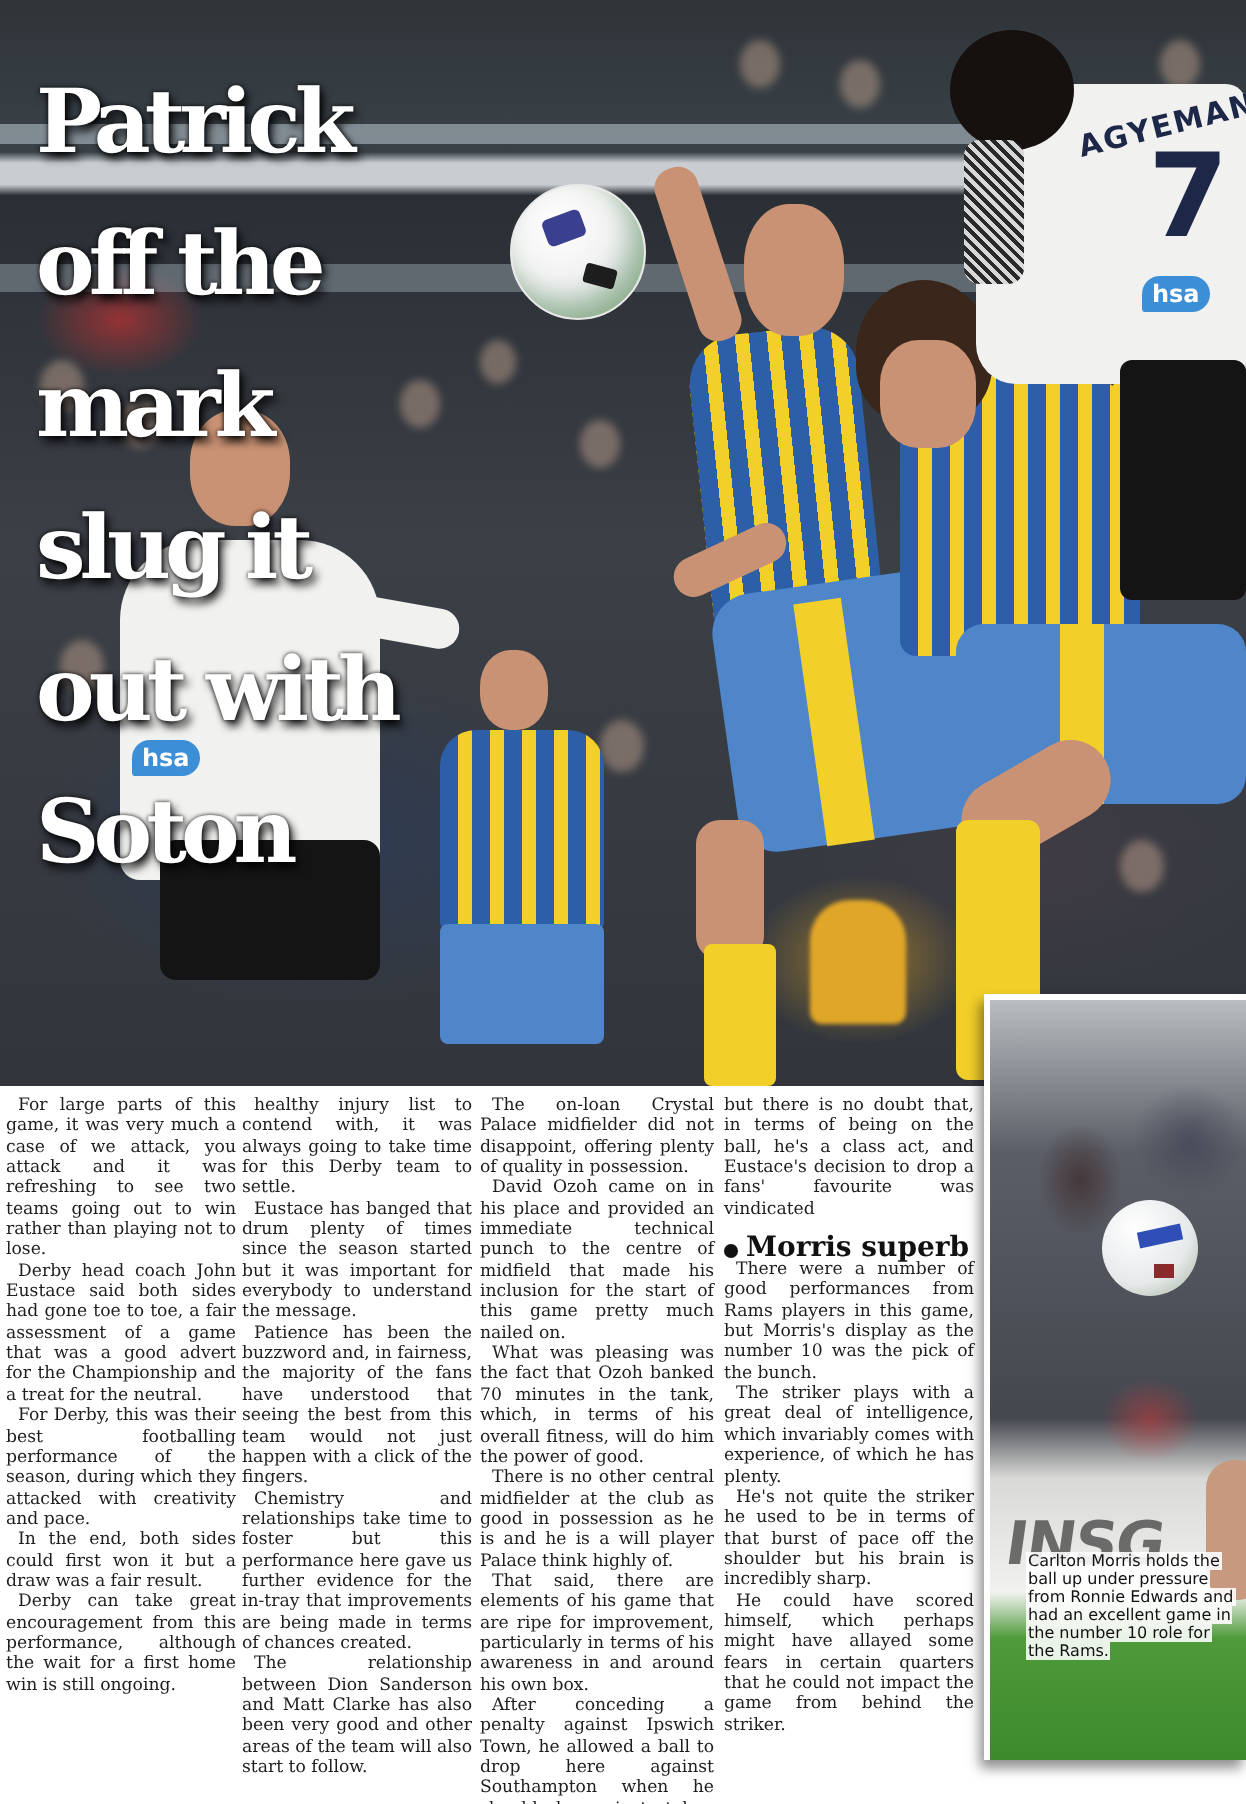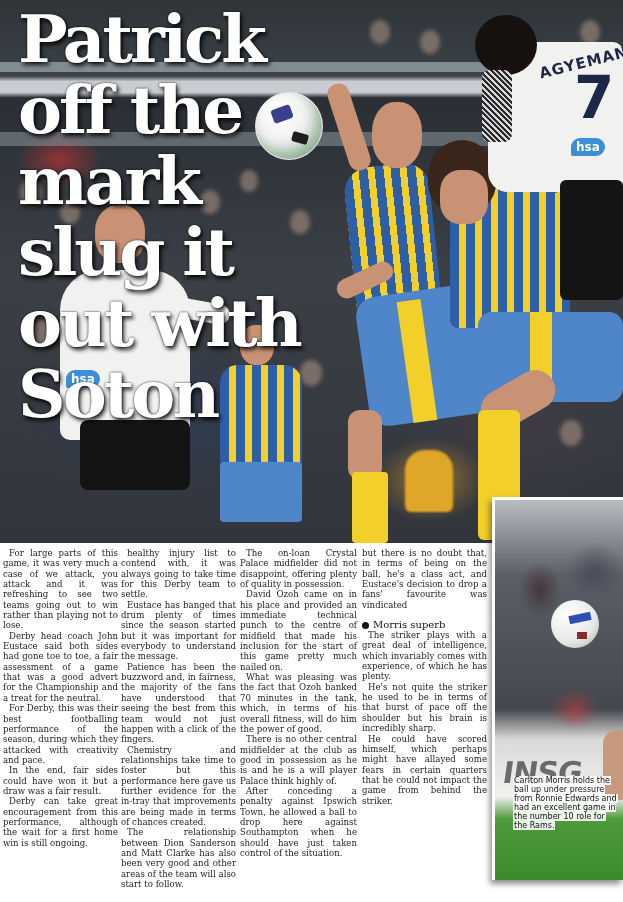--- a/index.html
+++ b/index.html
@@ -39,35 +39,35 @@
   }
   .ball::before { content: ""; position: absolute; left: 16px; top: 14px; width: 20px; height: 14px; background: #3a3f8f; transform: rotate(-20deg); border-radius: 3px; }
   .ball::after { content: ""; position: absolute; left: 36px; top: 40px; width: 16px; height: 10px; background: #1d1d1d; transform: rotate(15deg); border-radius: 2px; }
 
   .shirt-name { position: absolute; color: #1d2748; font-family: "DejaVu Sans", sans-serif; font-weight: bold; font-size: 15px; letter-spacing: 1px; transform: rotate(-14deg); }
   .shirt-num { position: absolute; color: #1d2748; font-family: "DejaVu Sans", sans-serif; font-weight: bold; font-size: 58px; }
   .sponsor { position: absolute; background: #3c8fd6; color: #fff; font-family: "DejaVu Sans", sans-serif; font-weight: bold; font-size: 12px; padding: 2px 5px; border-radius: 10px 10px 10px 2px; }
 
   
   .headline {
-    position: absolute; left: 18px; top: 4px; width: 280px;
+    position: absolute; left: 18px; top: 26px; width: 280px;
     font-family: "DejaVu Serif", "Liberation Serif", serif; font-weight: bold;
-    font-size: 66px; line-height: 71px; letter-spacing: -3px; color: #ffffff;
+    font-size: 44px; line-height: 71px; letter-spacing: -3px; color: #ffffff;
     text-shadow: 2px 3px 4px rgba(0,0,0,0.85), 0 0 2px rgba(0,0,0,0.9);
   }
   .headline span { display: block; white-space: nowrap; }
 
   
   .col {
     position: absolute; top: 548px; font-size: 8.6px; line-height: 10.35px; text-align: justify;
     hyphens: auto; color: #1e1e1e;
   }
   .col p { text-indent: 6px; }
   .col h3 {
-    font-family: "DejaVu Serif", serif; font-weight: normal; font-size: 10px; line-height: 11px;
+    font-family: "DejaVu Serif", serif; font-weight: bold; font-size: 14px; line-height: 11px;
     margin-top: 9px; color: #111;
   }
   .col h3 .bullet { display: inline-block; width: 7px; height: 7px; border-radius: 50%; background: #111; margin-right: 4px; vertical-align: -0.5px; }
 
   #col1 { left: 3px; width: 115px; }
   #col2 { left: 121px; width: 115px; }
   #col3 { left: 240px; width: 117px; }
   #col4 { left: 362px; width: 125px; }
 
   
@@ -162,40 +162,42 @@
     <span>slug it</span>
     <span>out with</span>
     <span>Soton</span>
   </h1>
 </div>
 
 <div class="col" id="col1">
     <p style="text-indent: 6px;">For large parts of this game, it was very much a case of we attack, you attack and it was refreshing to see two teams going out to win rather than playing not to lose.</p>
     <p>Derby head coach John Eustace said both sides had gone toe to toe, a fair assessment of a game that was a good advert for the Championship and a treat for the neutral.</p>
     <p>For Derby, this was their best footballing performance of the season, during which they attacked with creativity and pace.</p>
-    <p>In the end, fair sides could have won it but a draw was a fair result.</p>
+    <p>In the end, both sides could first won it but a draw was a fair result.</p>
     <p>Derby can take great encouragement from this performance, although the wait for a first home win is still ongoing.</p>
   </div>
 <div class="col" id="col2">
     <p style="text-indent: 6px;">healthy injury list to contend with, it was always going to take time for this Derby team to settle.</p>
     <p>Eustace has banged that drum plenty of times since the season started but it was important for everybody to understand the message.</p>
     <p>Patience has been the buzzword and, in fairness, the majority of the fans have understood that seeing the best from this team would not just happen with a click of the fingers.</p>
     <p>Chemistry and relationships take time to foster but this performance here gave us further evidence for the in-tray that improvements are being made in terms of chances created.</p>
     <p>The relationship between Dion Sanderson and Matt Clarke has also been very good and other areas of the team will also start to follow.</p>
   </div>
 <div class="col" id="col3">
     <p>The on-loan Crystal Palace midfielder did not disappoint, offering plenty of quality in possession.</p>
     <p>David Ozoh came on in his place and provided an immediate technical punch to the centre of midfield that made his inclusion for the start of this game pretty much nailed on.</p>
     <p>What was pleasing was the fact that Ozoh banked 70 minutes in the tank, which, in terms of his overall fitness, will do him the power of good.</p>
     <p>There is no other central midfielder at the club as good in possession as he is and he is a will player Palace think highly of.</p>
+    <p>That said, there are elements of his game that are ripe for improvement, particularly in terms of his awareness in and around his own box.</p>
     <p>After conceding a penalty against Ipswich Town, he allowed a ball to drop here against Southampton when he should have just taken control of the situation.</p>
   </div>
 <div class="col" id="col4">
     <p style="text-indent: 0px;">but there is no doubt that, in terms of being on the ball, he's a class act, and Eustace's decision to drop a fans' favourite was vindicated</p>
     <h3><span class="bullet"></span><span>Morris superb</span></h3>
+    <p>There were a number of good performances from Rams players in this game, but Morris's display as the number 10 was the pick of the bunch.</p>
     <p>The striker plays with a great deal of intelligence, which invariably comes with experience, of which he has plenty.</p>
     <p>He's not quite the striker he used to be in terms of that burst of pace off the shoulder but his brain is incredibly sharp.</p>
     <p>He could have scored himself, which perhaps might have allayed some fears in certain quarters that he could not impact the game from behind the striker.</p>
   </div>
 
 <div class="inset">
   <div class="inset-ball"></div>
   <div class="hoarding-text">INSG</div>
   <div class="inset-leg"></div>
   <div class="inset-caption"><span>Carlton Morris holds the ball up under pressure from Ronnie Edwards and had an excellent game in the number 10 role for the Rams.</span></div>

